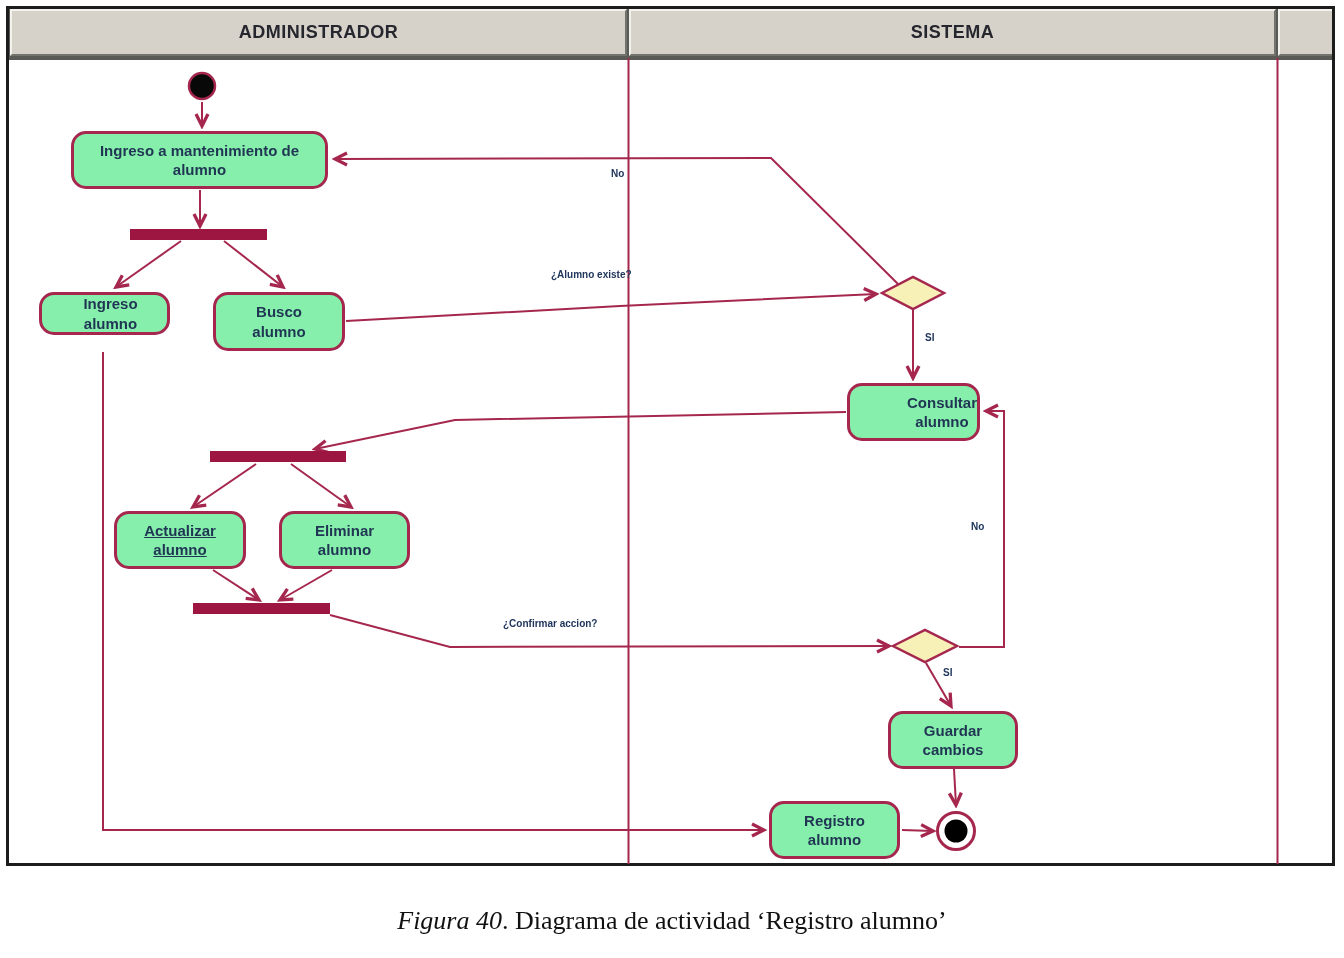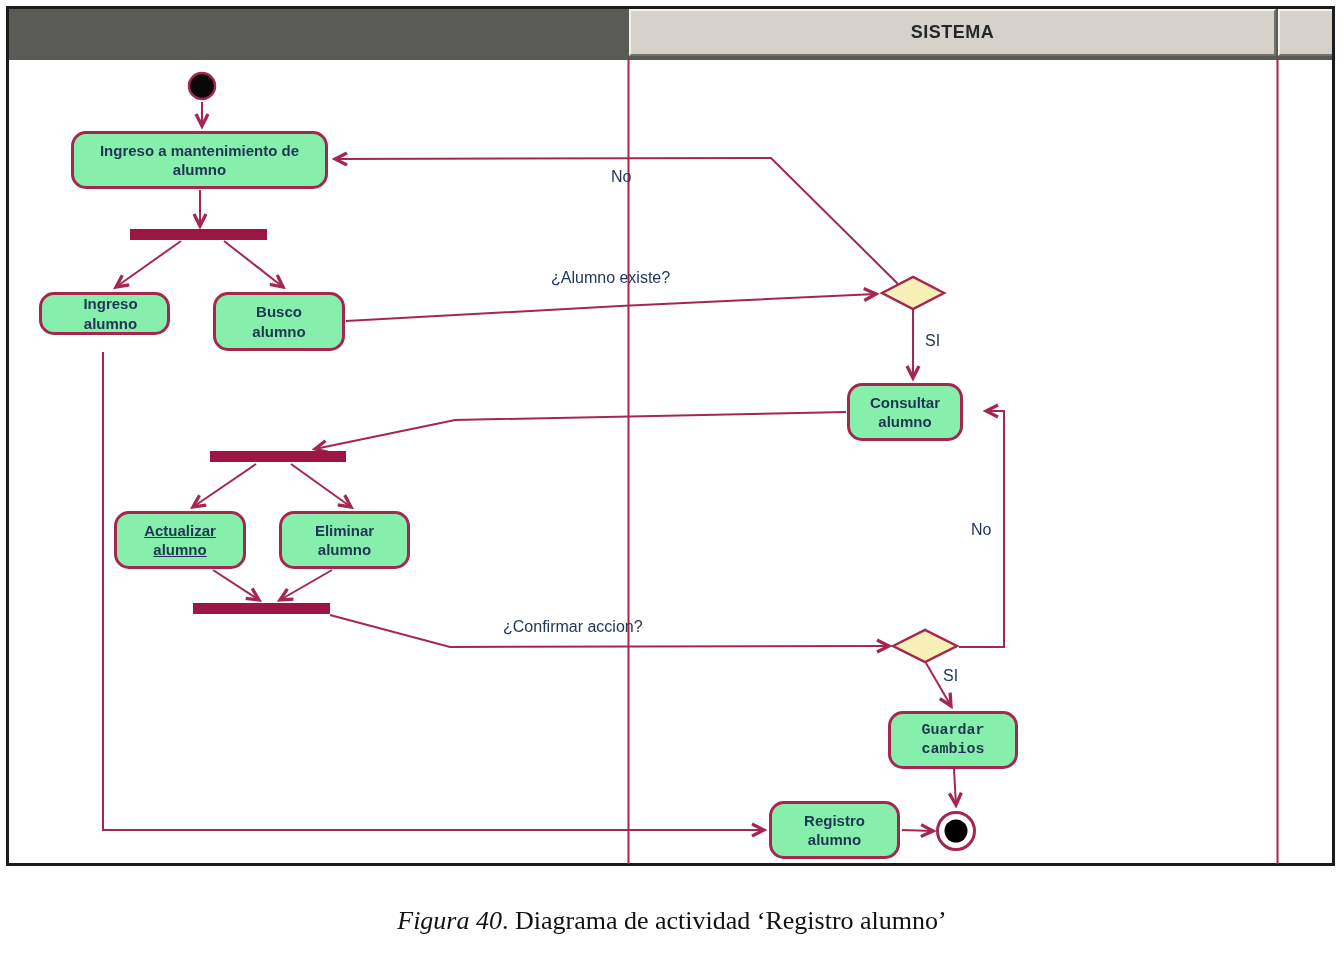--- a/index.html
+++ b/index.html
@@ -29,35 +29,38 @@
   svg.wires{position:absolute;left:0;top:0;z-index:1;}
   
   .activity{
     position:absolute;z-index:2;box-sizing:border-box;
     background:#86efac;border:3px solid #a5274e;border-radius:15px;
     display:flex;align-items:center;justify-content:center;text-align:center;
     font-size:15px;font-weight:bold;line-height:1.3;color:#1f3553;
     white-space:pre-line;
   }
   .edge-label{
-    position:absolute;z-index:3;font-size:16px;font-weight:normal;color:#20365c;
+    position:absolute;z-index:3;font-size:10px;font-weight:bold;color:#20365c;
     white-space:nowrap;
   }
   .caption{
     position:absolute;left:0;top:906px;width:1344px;text-align:center;
     font-family:"Liberation Serif",serif;font-size:26px;color:#111;z-index:3;
   }
   .caption .fig{font-style:italic;}
 </style>
 </head>
 <body>
 
 <div class="stage">
 
   <div class="header-back"></div>
+  <div class="lane-head l1">
+    <span>ADMINISTRADOR</span>
+  </div>
   <div class="lane-head l2">
     <span>SISTEMA</span>
   </div>
   <div class="lane-head l3">
     <span></span>
   </div>
 
   <div class="frame"></div>
 
   <svg class="wires" width="1344" height="958" viewBox="0 0 1344 958">
@@ -108,33 +111,33 @@
 alumno</span>
   </div>
   <div class="activity" style="left:39px;top:292px;width:131px;height:43px;padding-left:12px;">
     <span>Ingreso
 alumno</span>
   </div>
   <div class="activity" style="left:213px;top:292px;width:132px;height:59px;">
     <span>Busco
 alumno</span>
   </div>
-  <div class="activity" style="left:847px;top:383px;width:116px;height:58px;">
+  <div class="activity" style="left:847px;top:383px;width:133px;height:58px;justify-content:flex-end;">
     <span>Consultar
 alumno</span>
   </div>
   <div class="activity" style="left:114px;top:511px;width:132px;height:58px;text-decoration:underline;">
     <span>Actualizar
 alumno</span>
   </div>
   <div class="activity" style="left:279px;top:511px;width:131px;height:58px;">
     <span>Eliminar
 alumno</span>
   </div>
-  <div class="activity" style="left:888px;top:711px;width:130px;height:58px;font-family:Liberation Mono, monospace;">
+  <div class="activity" style="left:888px;top:711px;width:130px;height:58px;">
     <span>Guardar
 cambios</span>
   </div>
   <div class="activity" style="left:769px;top:801px;width:131px;height:58px;">
     <span>Registro
 alumno</span>
   </div>
 
   <div class="edge-label" style="left:611px;top:168px;">No</div>
   <div class="edge-label" style="left:551px;top:269px;text-align:center;">¿Alumno existe?</div>

